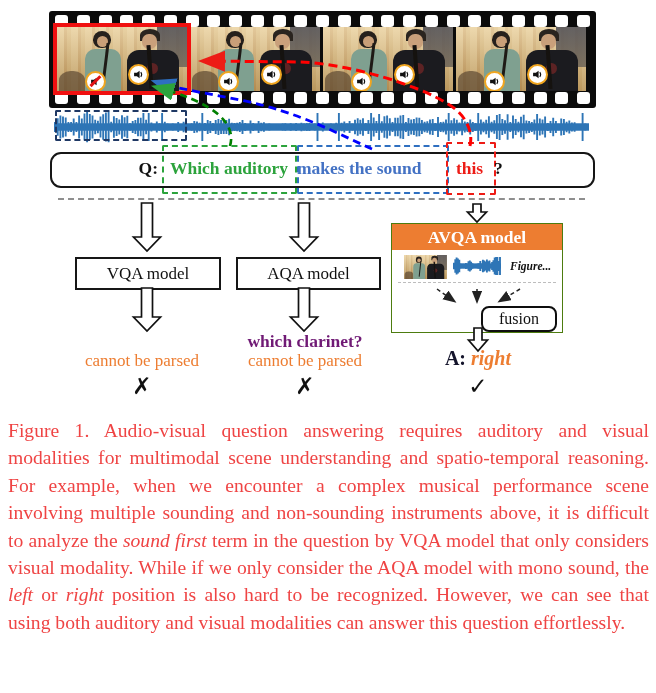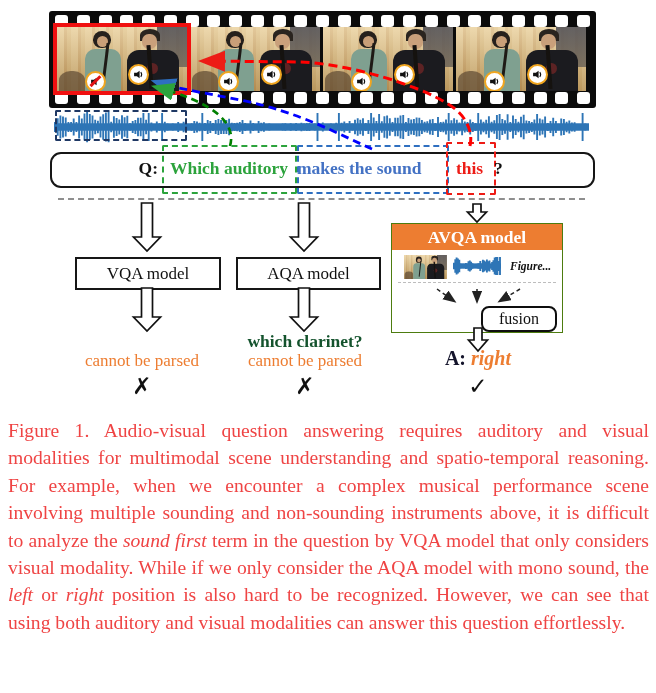--- a/index.html
+++ b/index.html
@@ -67,21 +67,21 @@
   #avqa-wave{position:absolute;left:60px;top:30px;}
   #avqa-q{position:absolute;left:118px;top:36px;font-weight:bold;font-style:italic;font-size:11.5px;color:#111;}
   #avqa-sep{position:absolute;left:6px;top:58px;width:158px;border-top:1.5px dashed #bdbdbd;}
   #fusion-box{position:absolute;left:49px;top:82px;width:72px;height:22px;border:2.5px solid #0e0e0e;
      border-radius:8px;background:#fff;font-size:16px;text-align:center;line-height:22px;margin-left:40px;}
 
   
   .res1{top:331px;font-weight:bold;font-size:17.5px;text-align:center;white-space:nowrap;}
   .res2{top:351px;font-size:17px;color:#ED7D31;text-align:center;white-space:nowrap;}
   #vqa-out{left:52px;width:180px;color:#4472C4;}
-  #aqa-out{left:215px;width:180px;color:#14532d;}
+  #aqa-out{left:215px;width:180px;color:#701a75;}
   #vqa-cant{left:52px;width:180px;} #aqa-cant{left:215px;width:180px;}
   #answer{left:385px;top:347px;width:186px;text-align:center;font-size:20px;font-weight:bold;white-space:nowrap;}
   #answer .ap{color:#14142b;} #answer .av{color:#ED7D31;font-style:italic;margin-left:5px;}
   .mark{top:373px;font-size:23px;font-weight:bold;color:#111;text-align:center;width:40px;
         font-family:"DejaVu Sans", sans-serif;}
   #mark-vqa{left:122px;} #mark-aqa{left:285px;} #mark-avqa{left:458px;}
 
   
   #caption{left:8px;top:417px;width:641px;font-size:19.6px;line-height:27.4px;text-align:justify;color:#ef4444;}
 

